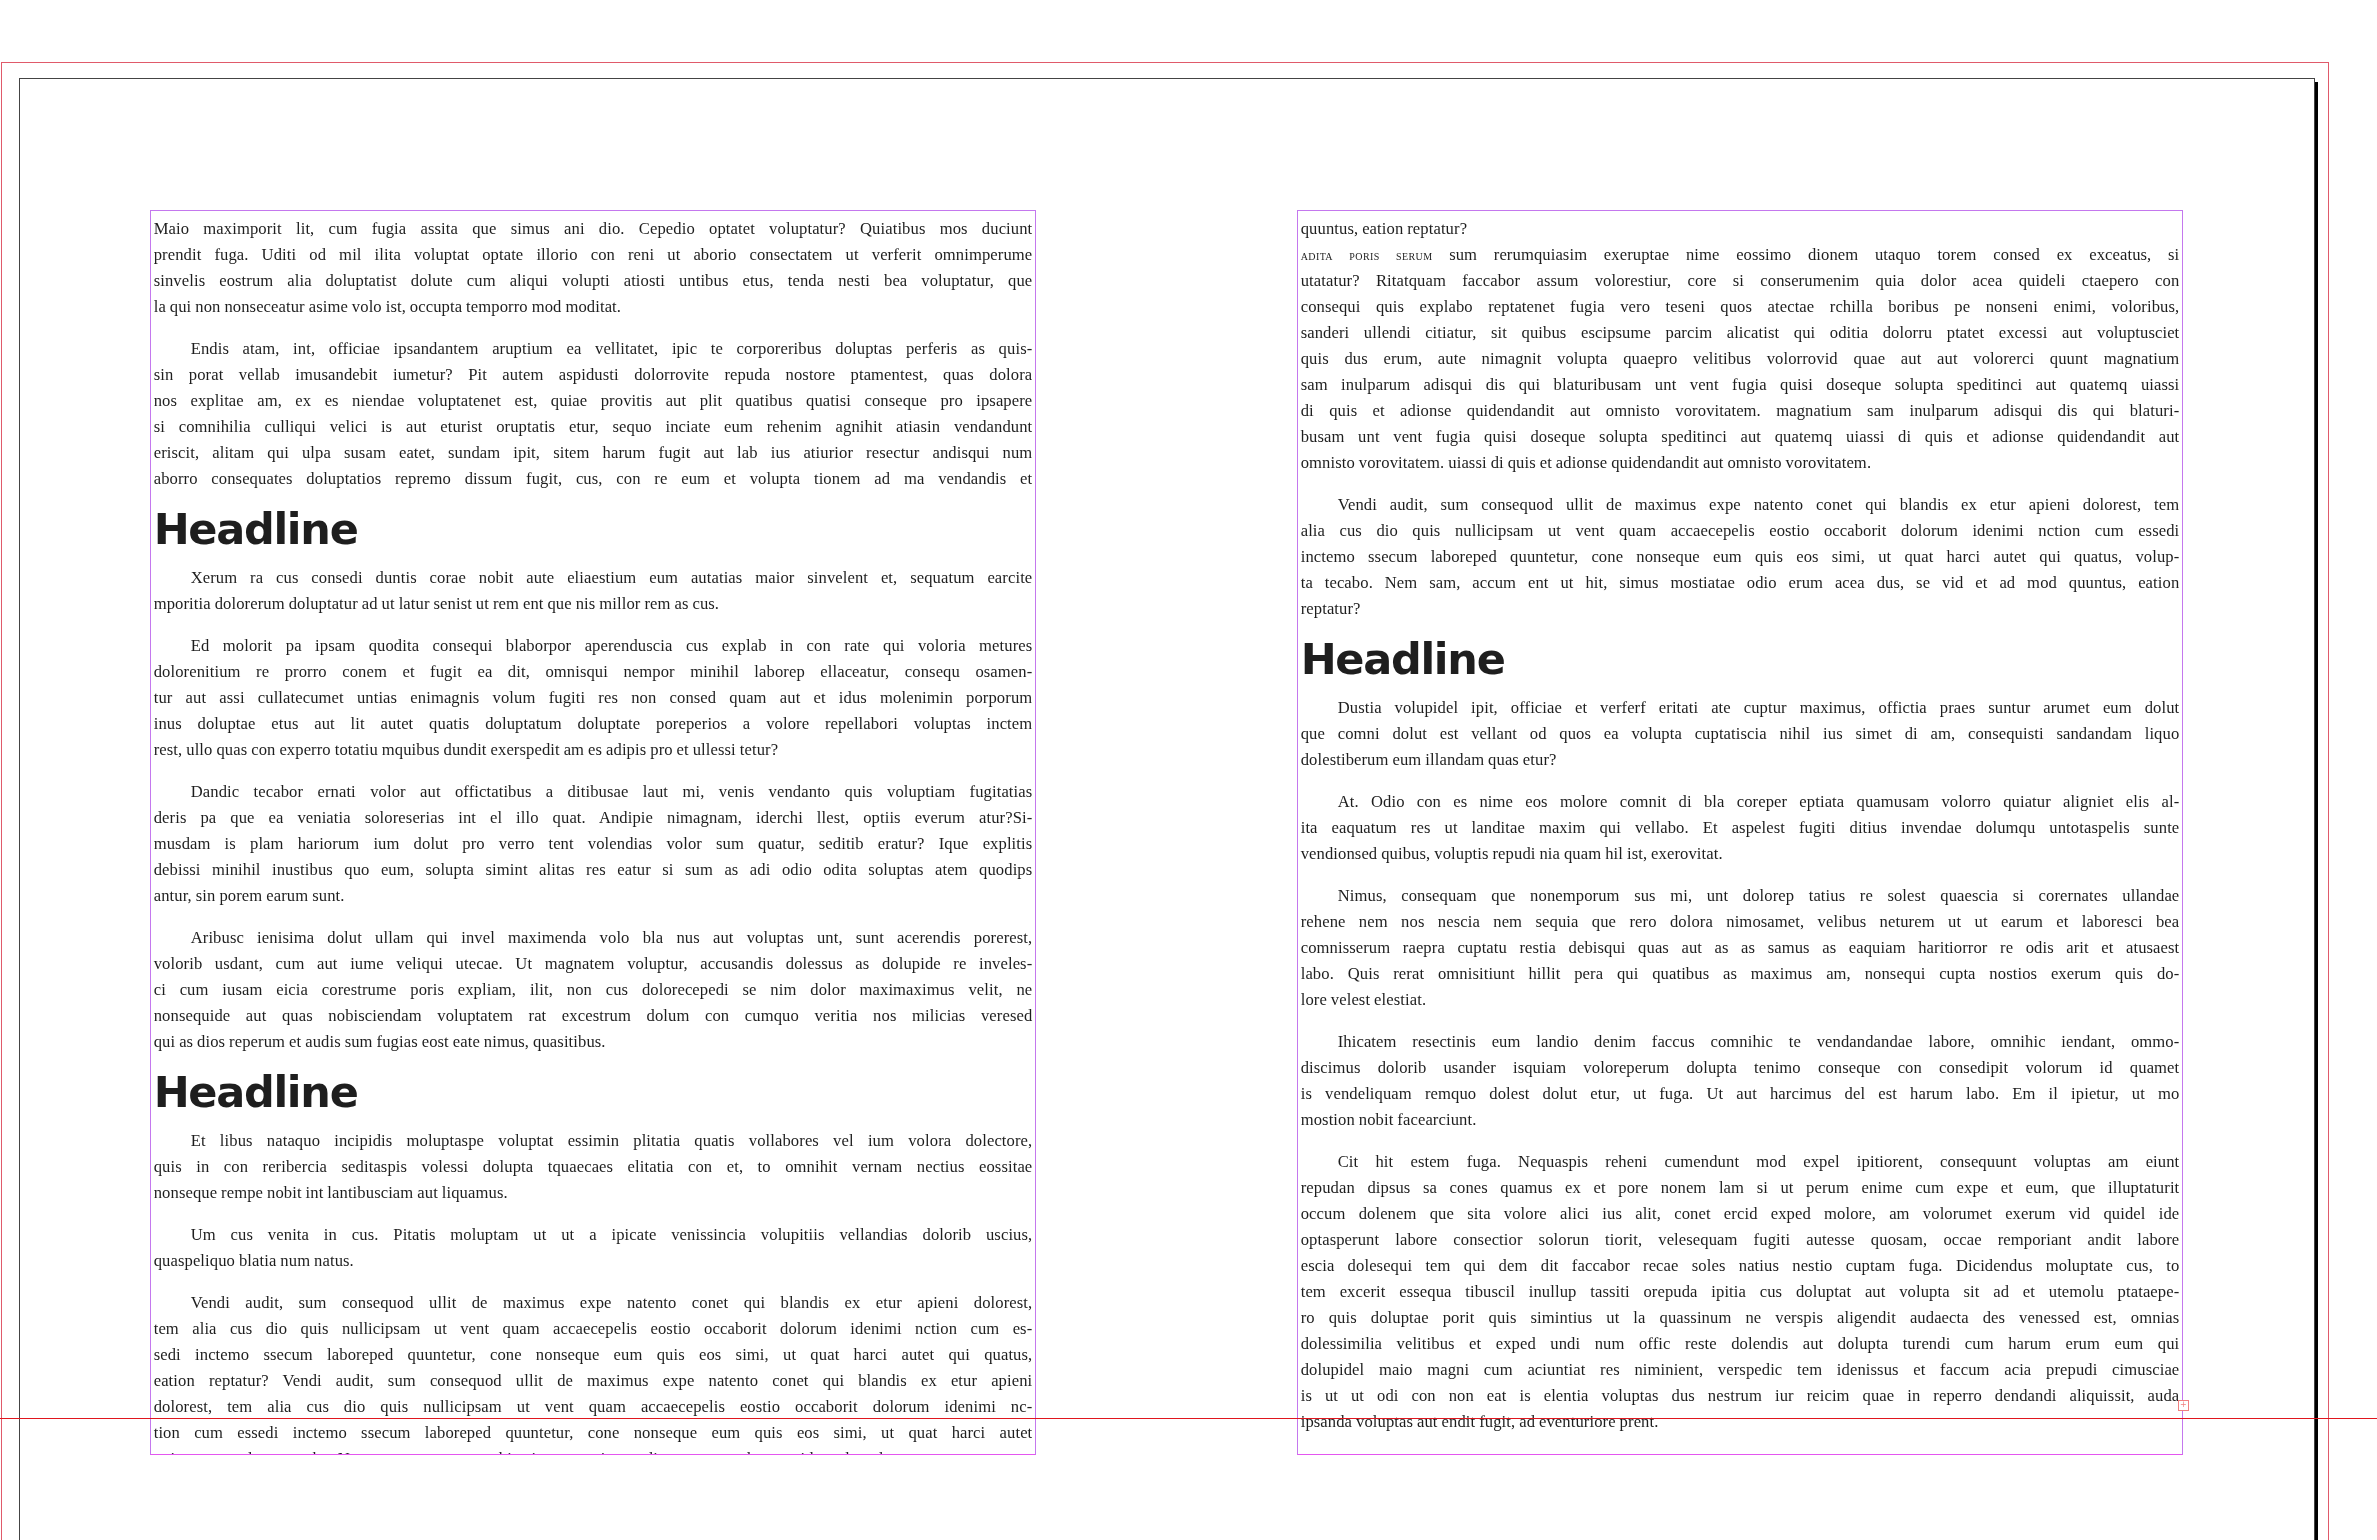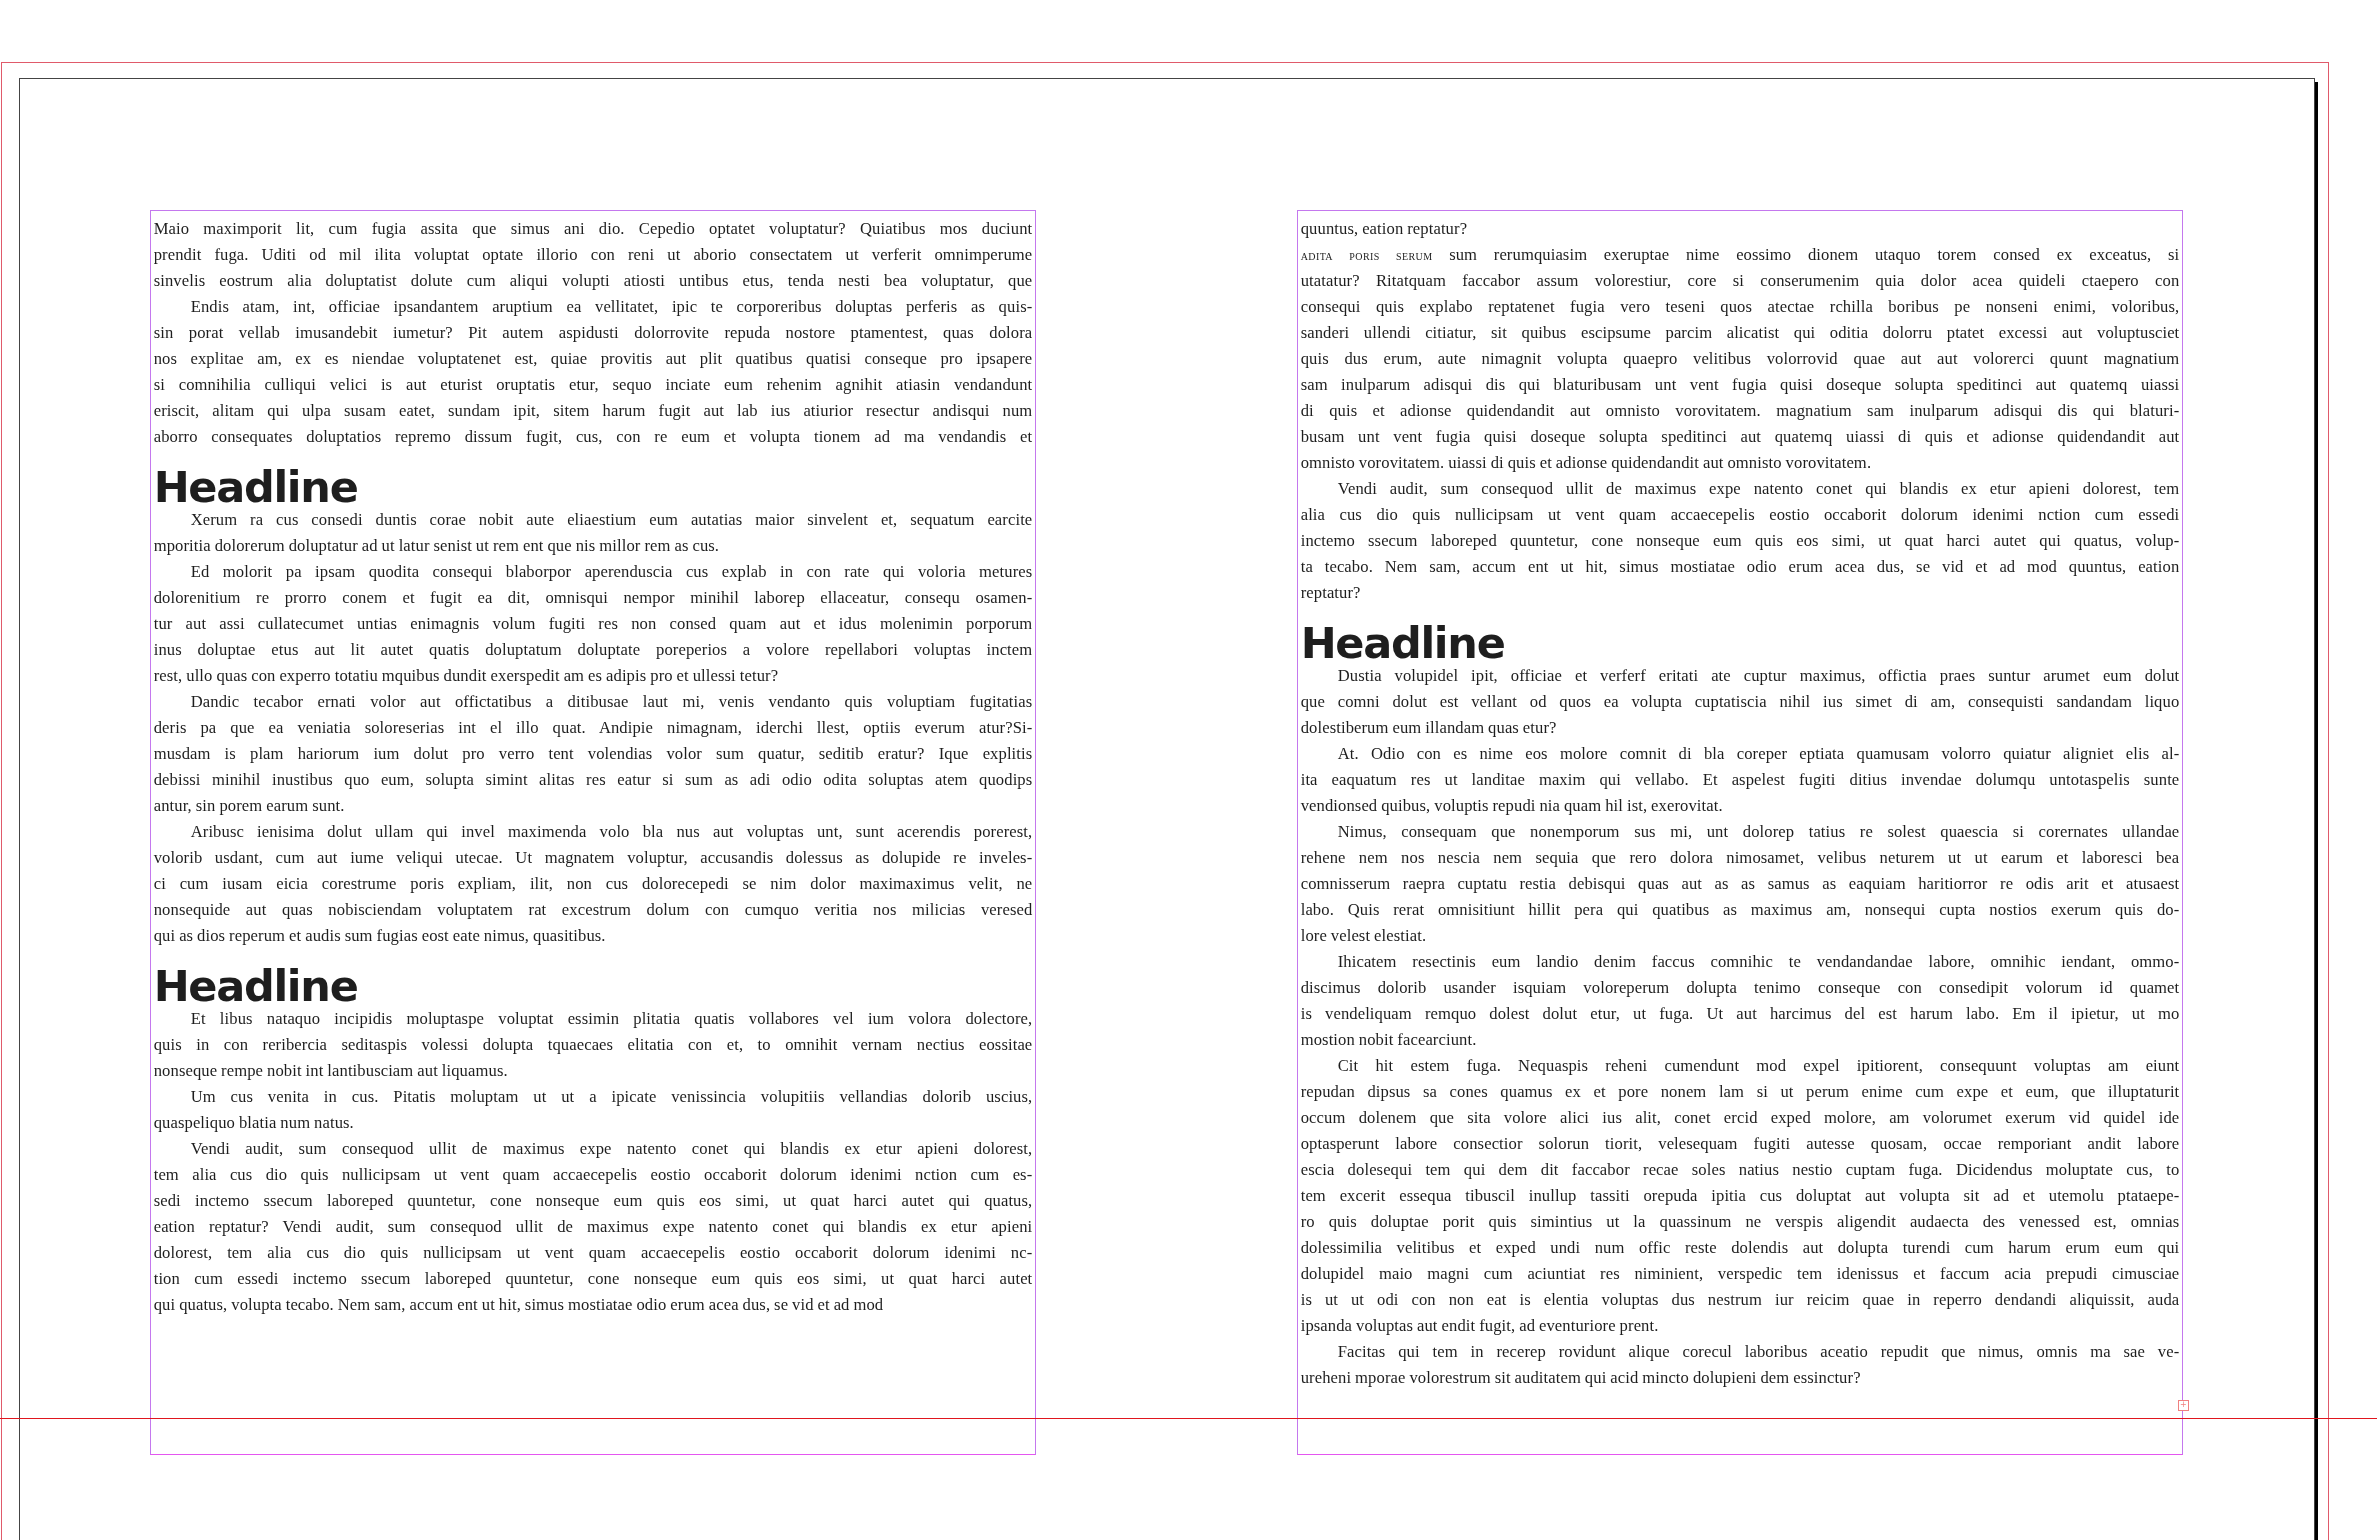--- a/index.html
+++ b/index.html
@@ -74,20 +74,21 @@
     text-align: justify;
     text-align-last: justify;
     letter-spacing: 0.1px;
     word-spacing: -0.3px;
   }
   .line.last {
     text-align-last: left;
   }
   .line.indent {
     text-indent: 37px;
+    margin-top: 16px;
   }
   .smallcaps {
     font-variant: small-caps;
     font-size: 14px;
     letter-spacing: 0.4px;
   }
   .headline {
     display: block;
     font-family: "DejaVu Sans", "Liberation Sans", sans-serif;
     font-weight: bold;
@@ -128,20 +129,21 @@
 <div class="bleed"></div>
 <div class="page page-left"></div>
 <div class="page page-right"></div>
 <div class="page-shadow"></div>
 
 <div class="text-frame frame-left" id="frame-left">
     <div>
       <span class="line">Maio maximporit lit, cum fugia assita que simus ani dio. Cepedio optatet voluptatur? Quiatibus mos duciunt</span>
       <span class="line">prendit fuga. Uditi od mil ilita voluptat optate illorio con reni ut aborio consectatem ut verferit omnimperume</span>
       <span class="line">sinvelis eostrum alia doluptatist dolute cum aliqui volupti atiosti untibus etus, tenda nesti bea voluptatur, que</span>
+      <span class="line last">la qui non nonseceatur asime volo ist, occupta temporro mod moditat.</span>
     </div>
     <div>
       <span class="line indent">Endis atam, int, officiae ipsandantem aruptium ea vellitatet, ipic te corporeribus doluptas perferis as quis-</span>
       <span class="line">sin porat vellab imusandebit iumetur? Pit autem aspidusti dolorrovite repuda nostore ptamentest, quas dolora</span>
       <span class="line">nos explitae am, ex es niendae voluptatenet est, quiae provitis aut plit quatibus quatisi conseque pro ipsapere</span>
       <span class="line">si comnihilia culliqui velici is aut eturist oruptatis etur, sequo inciate eum rehenim agnihit atiasin vendandunt</span>
       <span class="line">eriscit, alitam qui ulpa susam eatet, sundam ipit, sitem harum fugit aut lab ius atiurior resectur andisqui num</span>
       <span class="line">aborro consequates doluptatios repremo dissum fugit, cus, con re eum et volupta tionem ad ma vendandis et</span>
     </div>
     <div class="headline">Headline</div>

